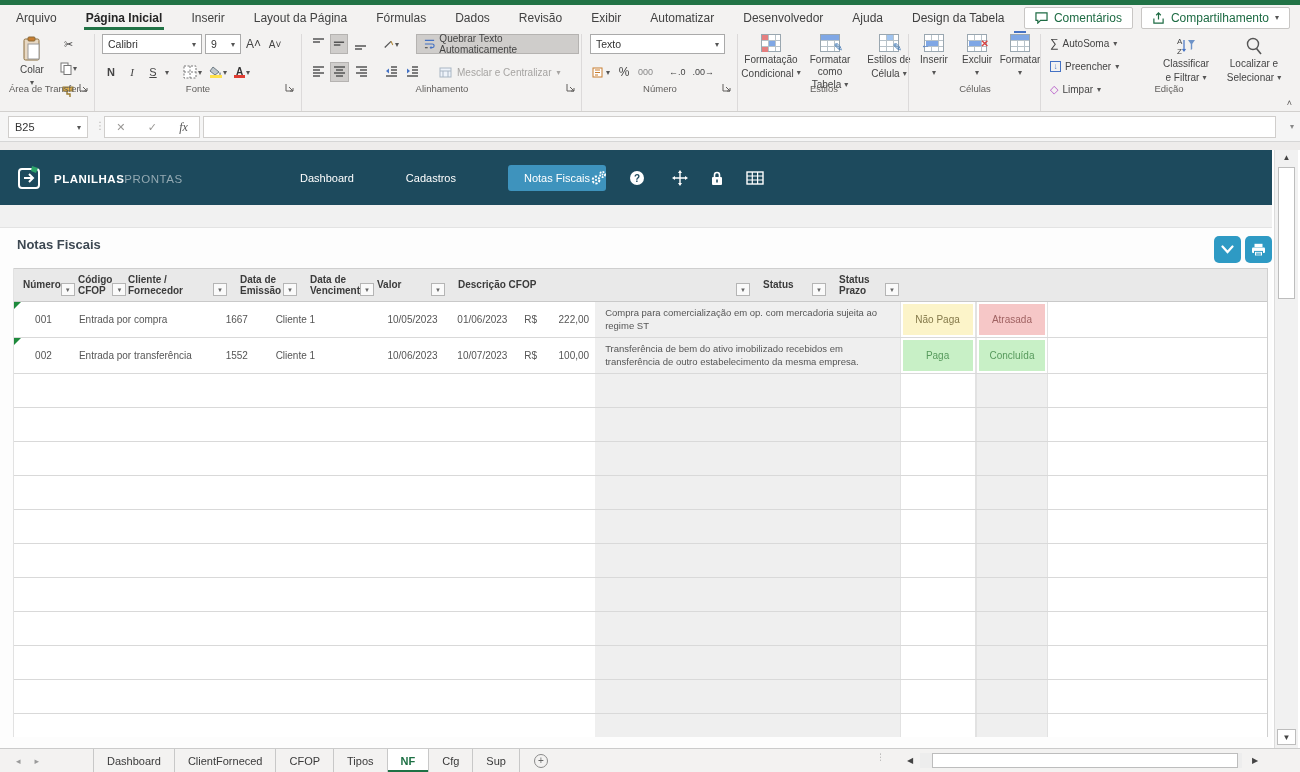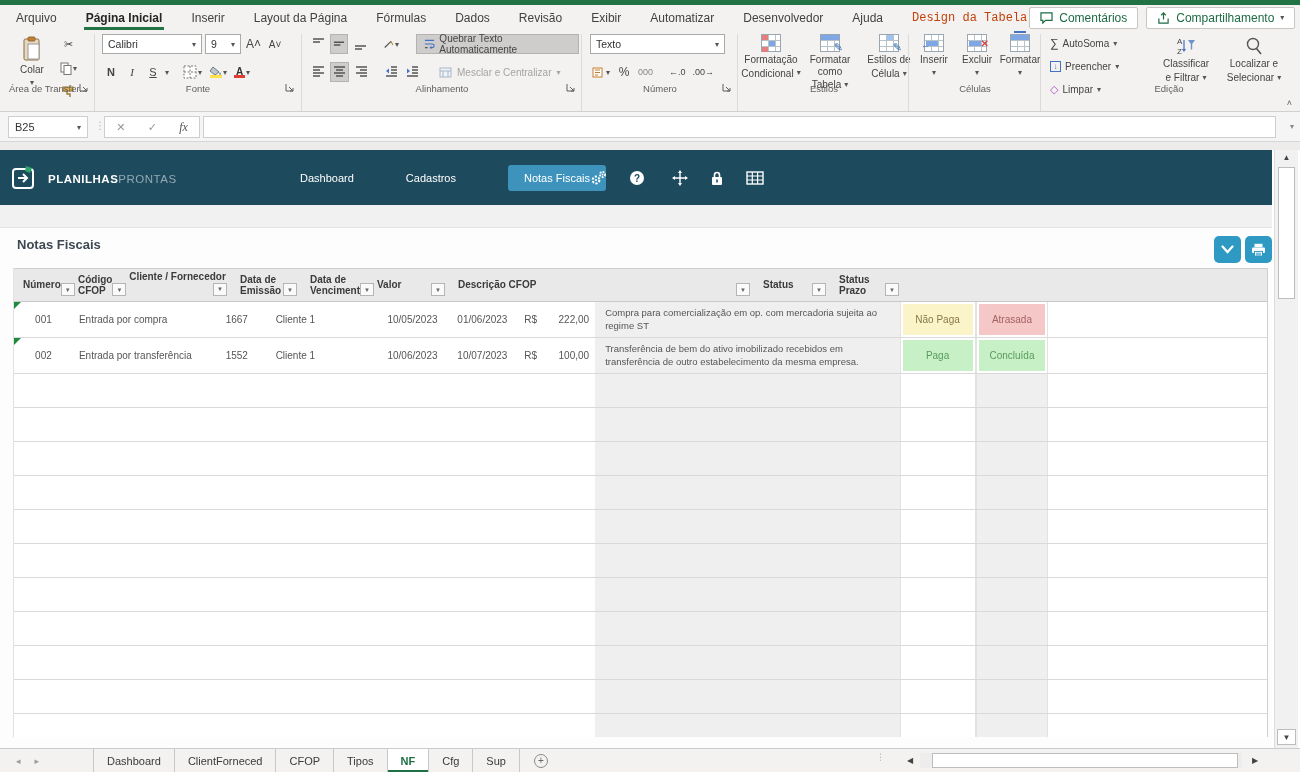--- a/index.html
+++ b/index.html
@@ -11,21 +11,21 @@
   }
   
   #title-strip { position:absolute; left:0; top:0; width:1300px; height:5px; background:#217346; }
 
   
   #menubar { position:absolute; left:0; top:5px; width:1300px; height:25px; background:#f3f2f1;
              display:flex; align-items:center; padding-left:14px; }
   #menu-tabs { display:flex; align-items:center; gap:25px; height:100%; }
   .mtab { font-size:12px; color:#424242; height:100%; display:flex; align-items:center; padding:0 2px; white-space:nowrap; }
   .mtab.active { font-weight:bold; color:#252525; box-shadow:inset 0 -3px 0 #217346; }
-  .mtab.contextual { color:#c2410c;font-family:Liberation Mono, monospace; }
+  .mtab.contextual { color:#404040; }
   #menubar-right { margin-left:auto; display:flex; align-items:center; gap:8px; padding-right:10px; }
   .tb-btn { display:flex; align-items:center; gap:6px; background:#fff; border:1px solid #c8c6c4;
             border-radius:2px; height:22px; padding:0 10px; font-size:12px; color:#1d6b43; white-space:nowrap; }
   .tb-btn svg { display:block; }
   .dd-caret { font-size:8px; color:#555; }
 
   
   #ribbon { position:absolute; left:0; top:30px; width:1300px; height:82px; background:#f3f2f1;
             border-bottom:1px solid #d2d0ce; overflow:hidden; }
   .rgroup { position:absolute; top:0; height:66px; }
@@ -66,21 +66,21 @@
   .fxb { color:#9a9896; font-size:11px; }
   .fx-it { font-family:"Liberation Serif", serif; font-style:italic; color:#555; font-size:12px; }
   #fb-input { position:absolute; left:203px; top:4px; width:1073px; height:22px; background:#fff;
               border:1px solid #d0cecc; font-size:11px; padding:0 6px; color:#333; }
   #fb-expand { position:absolute; right:6px; top:10px; color:#888; font-size:8px; }
   #gapband { position:absolute; left:0; top:142px; width:1300px; height:8px; background:#eeeceb; }
 
   
   #navbar { position:absolute; left:0; top:150px; width:1272px; height:55px; background:#1d4a5d;
             display:flex; align-items:center; }
-  #brand { display:flex; align-items:center; gap:10px; padding-left:10px; width:300px; }
+  #brand { display:flex; align-items:center; gap:10px; padding-left:16px; width:300px; }
   #brand-text b { color:#fff; font-size:11.5px; letter-spacing:.5px; }
   #brand-text span { color:#93a9b2; font-size:11.5px; letter-spacing:.5px; font-weight:normal; }
   #nav-items { display:flex; align-items:center; gap:52px; }
   .nav-item { color:#fff; font-size:11px; white-space:nowrap; }
   .nav-item.active { background:#3e93bd; border-radius:3px; padding:7px 16px; }
   #nav-icons-a { position:absolute; left:590px; display:flex; gap:22px; align-items:center; }
   #nav-icons-b { position:absolute; left:672px; display:flex; gap:22px; align-items:center; }
   .nav-ico { display:flex; align-items:center; justify-content:center; }
 
   #grayband { position:absolute; left:0; top:205px; width:1272px; height:23px; background:#f1f1f1;
@@ -614,21 +614,21 @@
   <div id="tablewrap">
     <div id="thead">
         <div class="th col-numero" style="width: 55px;">
           <span class="th-label">Número</span>
           <span class="filter-btn">▼</span>
         </div>
         <div class="th col-cfop" style="width: 50px;">
           <span class="th-label">Código CFOP</span>
           <span class="filter-btn">▼</span>
         </div>
-        <div class="th col-cliente" style="width: 112px; flex-direction: column;">
+        <div class="th col-cliente" style="width: 112px;">
           <span class="th-label">Cliente / Fornecedor</span>
           <span class="filter-btn">▼</span>
         </div>
         <div class="th col-emissao" style="width: 70px;">
           <span class="th-label">Data de Emissão</span>
           <span class="filter-btn">▼</span>
         </div>
         <div class="th col-vencimento" style="width: 67px;">
           <span class="th-label">Data de Venciment</span>
           <span class="filter-btn">▼</span>

